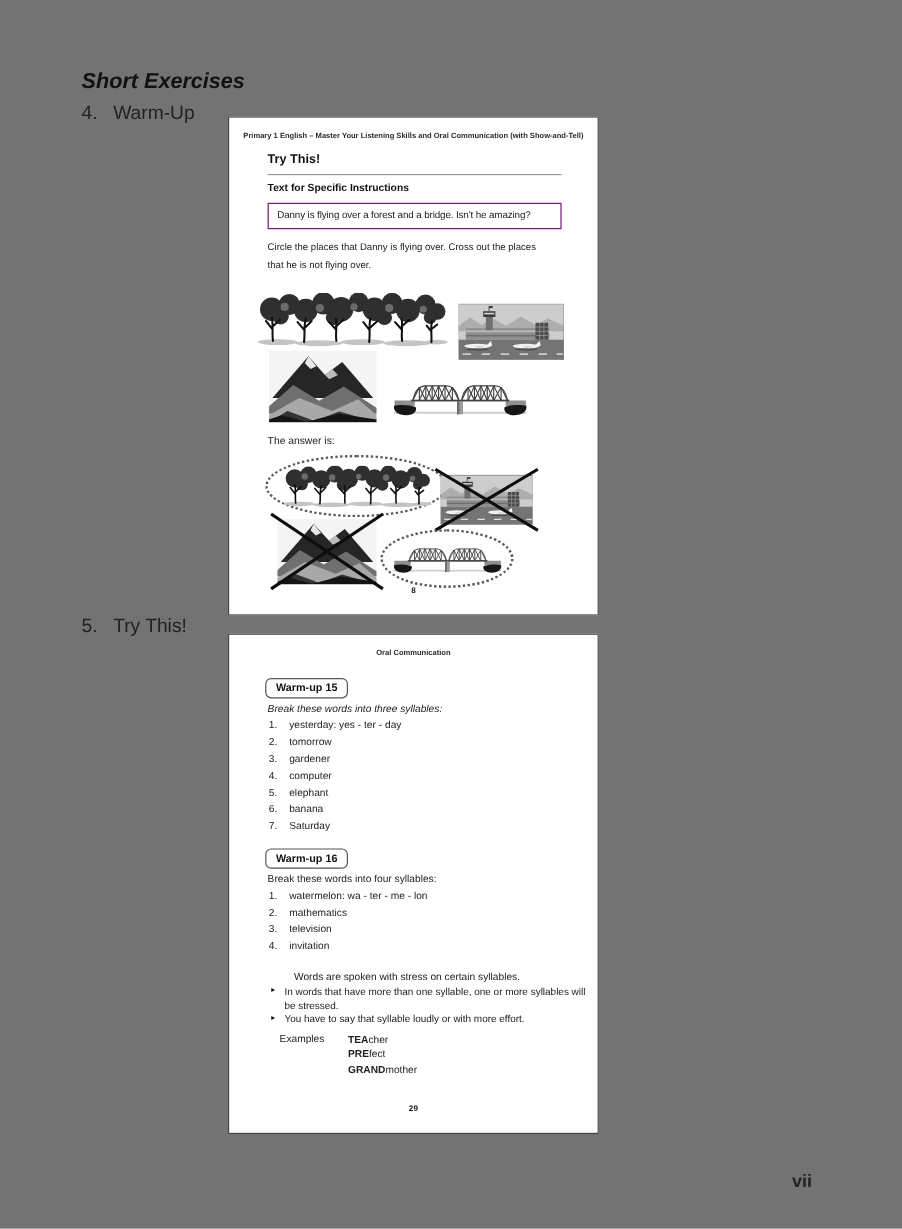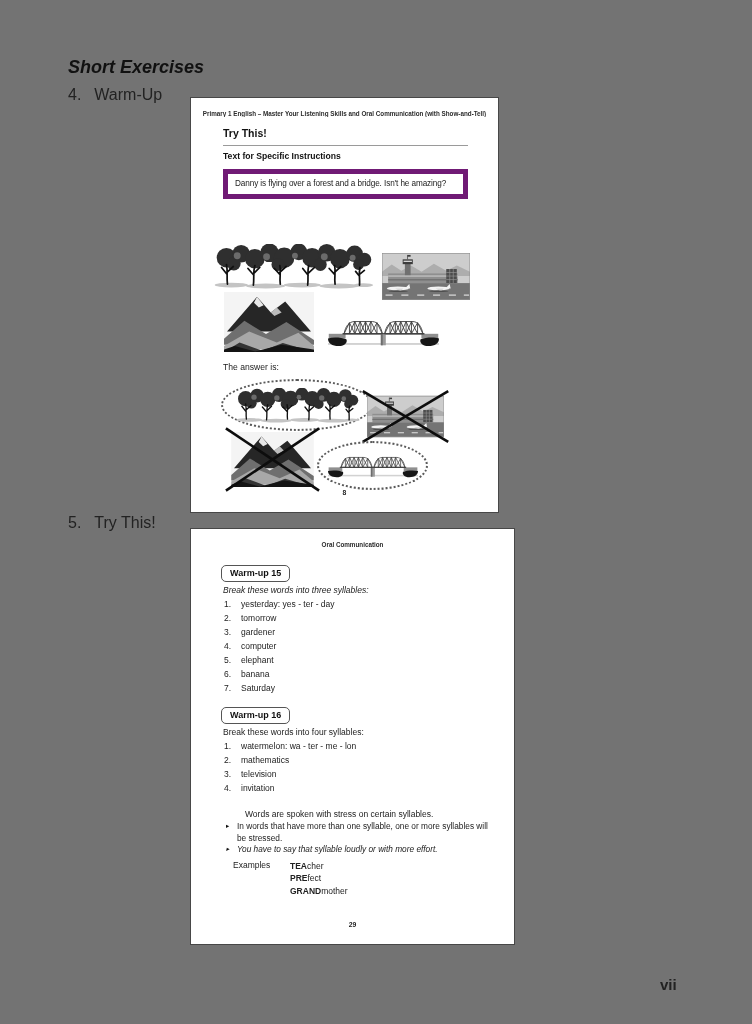--- a/index.html
+++ b/index.html
@@ -10,28 +10,28 @@
   
   .section-title{position:absolute;left:68px;top:57px;font-size:18px;font-weight:bold;font-style:italic;color:#111;}
   .outline-item{position:absolute;left:68px;font-size:16px;color:#222;display:flex;gap:13px;}
   #item4{top:86px;}
   #item5{top:514px;}
   .folio{position:absolute;left:660px;top:976px;font-size:15px;font-weight:bold;color:#222;}
 
   
   .thumb{position:absolute;left:190px;width:307px;background:#fff;border:1px solid #474747;}
   #page1{top:97px;height:414px;}
-  #page2{top:528px;height:415px;padding-left:16px;}
+  #page2{top:528px;height:415px;}
   .run-head{position:absolute;top:12px;left:4px;right:4px;text-align:center;font-size:6.3px;font-weight:bold;color:#2b2b2b;white-space:nowrap;overflow:hidden;}
 
   
   .p1-heading{position:absolute;left:32px;top:29px;font-size:10.5px;font-weight:bold;color:#111;}
   .p1-rule{position:absolute;left:32px;right:30px;top:47px;border-top:1px solid #9a9a9a;}
   .p1-subheading{position:absolute;left:32px;top:53px;font-size:8.6px;font-weight:bold;color:#111;}
-  .p1-quote{position:absolute;left:32px;right:30px;top:71px;height:20px;border:5px solid #701a75;line-height:20px;padding-left:7px;font-size:8.2px;letter-spacing:-0.1px;white-space:nowrap;color:#222;}
+  .p1-quote{position:absolute;left:32px;right:30px;top:71px;height:20px;border:1px solid #701a75;line-height:20px;padding-left:7px;font-size:8.2px;letter-spacing:-0.1px;white-space:nowrap;color:#222;}
   .p1-instr{position:absolute;left:32px;top:101px;font-size:8px;line-height:14.5px;white-space:nowrap;color:#222;}
   .img{position:absolute;display:block;}
   #img-forest{left:20px;top:146px;width:163px;height:45px;}
   #img-airport{left:191px;top:155px;width:88px;height:47px;}
   #img-mountains{left:33px;top:194px;width:90px;height:60px;}
   #img-bridge{left:137px;top:215px;width:111px;height:37px;}
   .ans-label{position:absolute;left:32px;top:264px;font-size:8.6px;color:#222;}
   .ellipse{position:absolute;border:2px dotted #5a5a5a;border-radius:50%;display:flex;align-items:center;justify-content:center;}
   #ans-forest{left:30px;top:281px;width:148px;height:48px;}
   #ans-forest svg{width:128px;height:35px;}
@@ -52,21 +52,21 @@
   #intro15{top:56px;font-style:italic;}
   #intro16{top:198px;}
   .w-list{position:absolute;left:33px;font-size:8.5px;color:#222;}
   #list15{top:70px;}
   #list16{top:212px;}
   .w-row{display:flex;height:14px;align-items:flex-start;}
   .w-num{width:17px;flex:0 0 17px;}
   .stress-intro{position:absolute;left:32px;top:280px;font-size:8.5px;color:#222;margin-left:22px;}
   .bullet{position:absolute;left:35px;display:flex;gap:4px;width:264px;font-size:8.3px;line-height:12px;color:#222;}
   #bullet1{top:291px;}
-  #bullet2{top:314px;font-style:italic;}
+  #bullet2{top:314px;}
   .bullet .marker{flex:0 0 7px;font-size:6.5px;line-height:12px;color:#111;}
   .examples{position:absolute;left:42px;top:331px;display:flex;font-size:8.5px;color:#222;}
   .ex-label{width:57px;flex:0 0 57px;}
   .ex-words div{line-height:12.4px;}
   .ex-words b{font-weight:bold;text-align:center;}
 </style>
 </head>
 <body>
 
 <svg width="0" height="0" style="position:absolute" aria-hidden="true">
@@ -192,20 +192,24 @@
   </div>
 
   <div class="thumb" id="page1">
     <div class="run-head">Primary 1 English – Master Your Listening Skills and Oral Communication (with Show-and-Tell)</div>
     <div class="p1-heading">Try This!</div>
     <div class="p1-rule"></div>
     <div class="p1-subheading">Text for Specific Instructions</div>
     <div class="p1-quote">
       <span>Danny is flying over a forest and a bridge. Isn't he amazing?</span>
     </div>
+    <div class="p1-instr">
+      <div>Circle the places that Danny is flying over. Cross out the places</div>
+      <div>that he is not flying over.</div>
+    </div>
 
     <svg class="img" id="img-forest">
         <use href="#sym-forest" width="100%" height="100%"></use>
       </svg>
     <svg class="img" id="img-airport">
         <use href="#sym-airport" width="100%" height="100%"></use>
       </svg>
     <svg class="img" id="img-mountains">
         <use href="#sym-mountains" width="100%" height="100%"></use>
       </svg>

